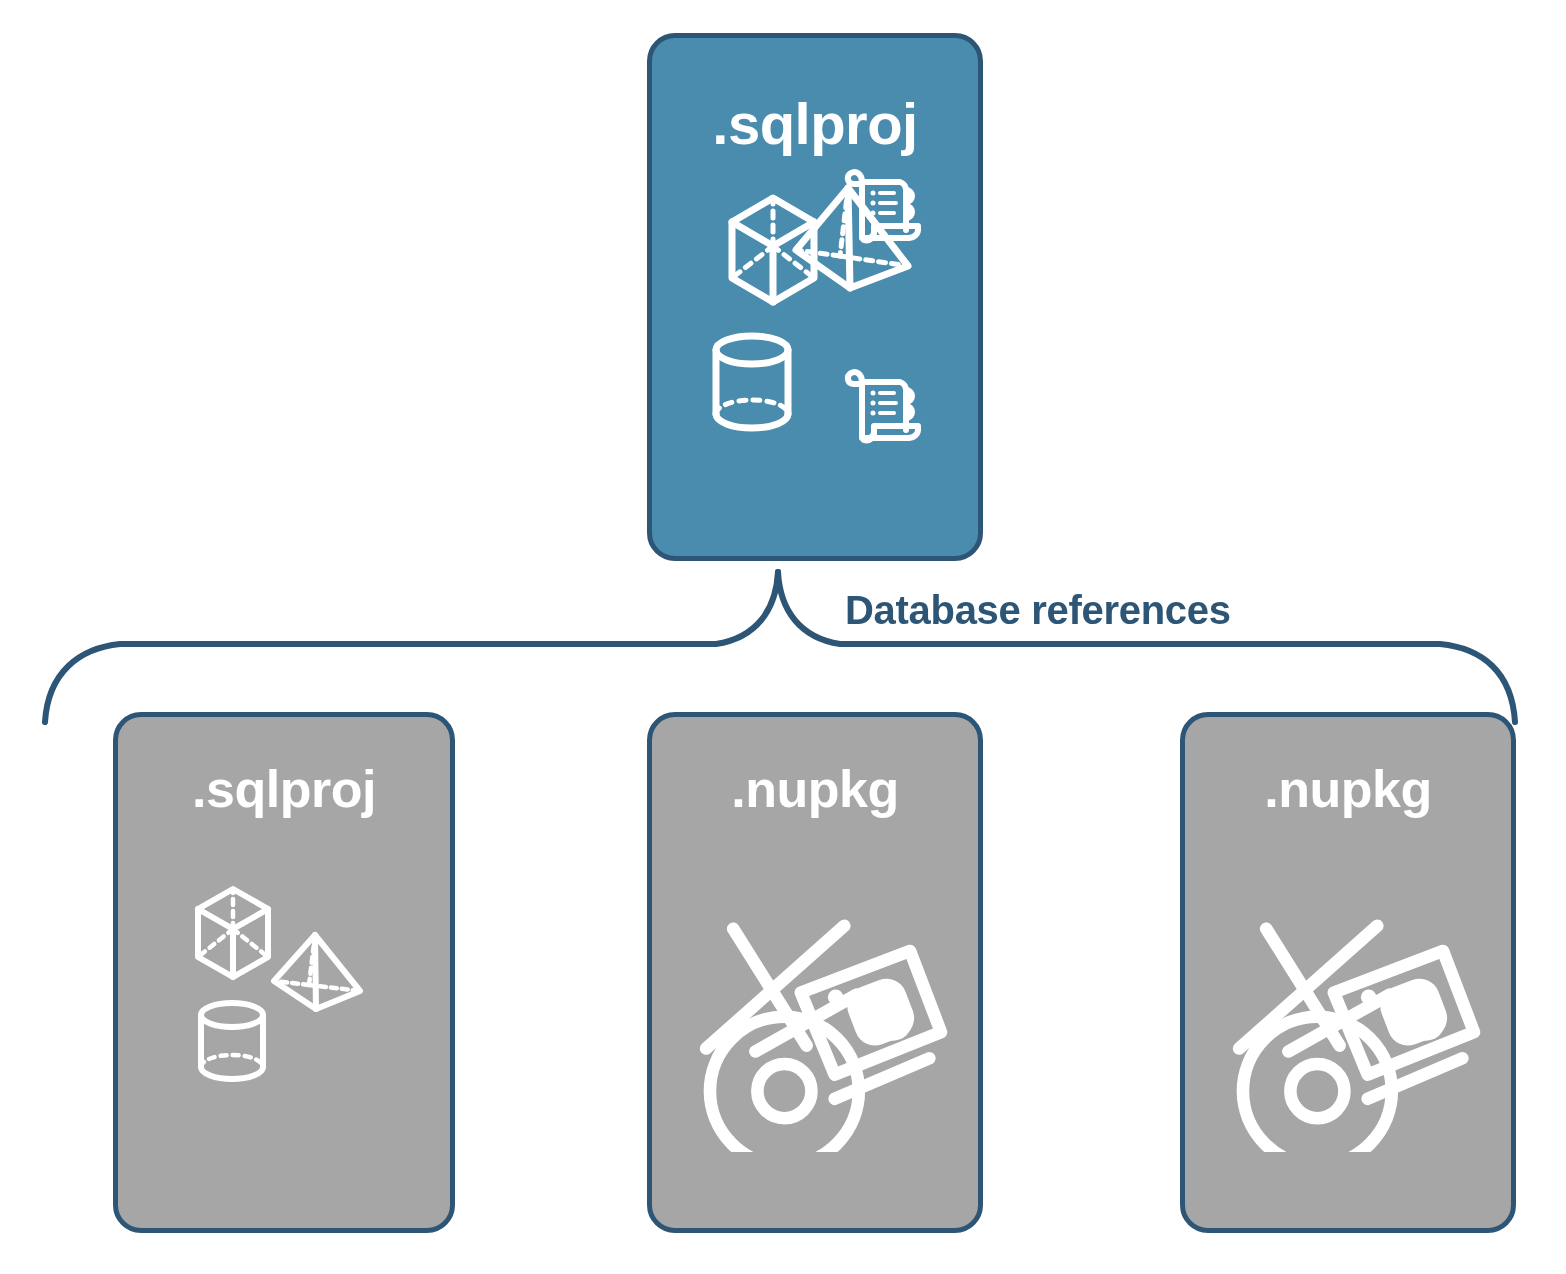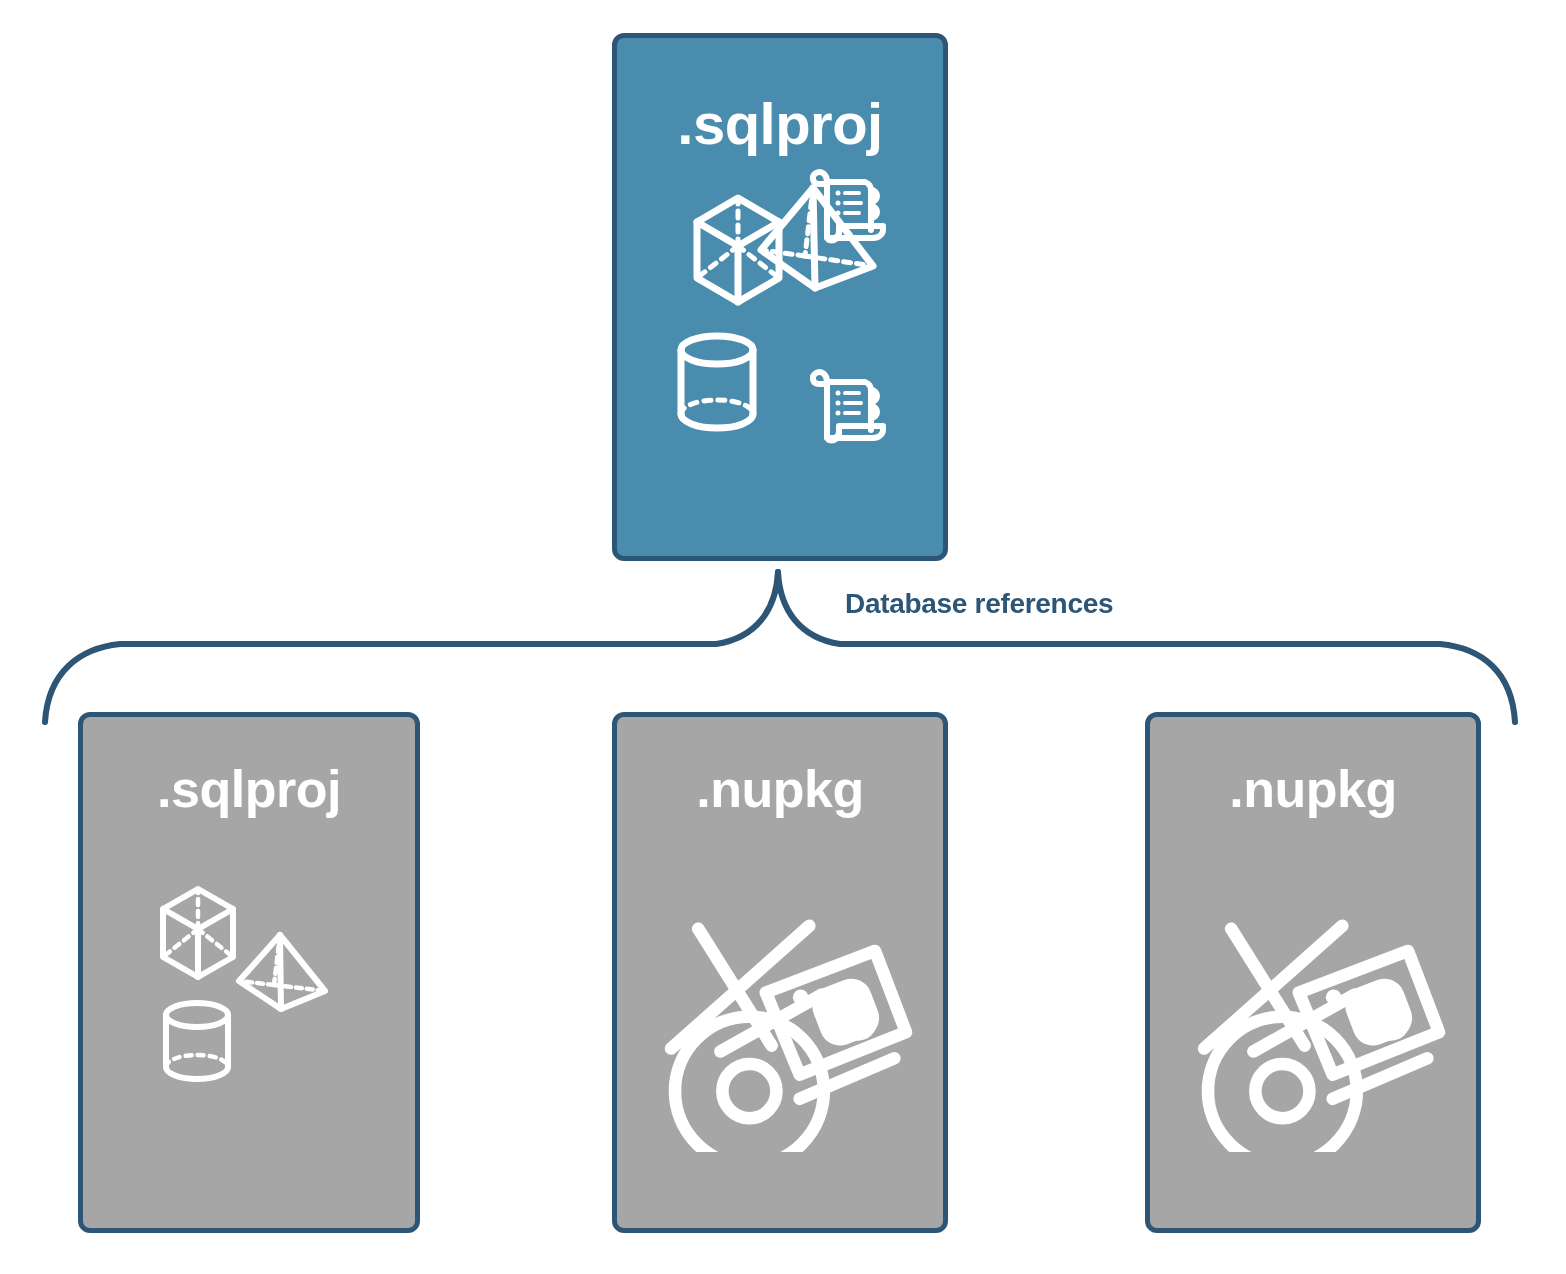--- a/index.html
+++ b/index.html
@@ -17,24 +17,25 @@
   #canvas {
     position: absolute;
     left: 0; top: 0;
     width: 1566px;
     height: 1274px;
   }
   .card {
     position: absolute;
     box-sizing: border-box;
     border: 5px solid #2d5575;
-    border-radius: 12px;
+    border-radius: 28px;
     display: flex;
     flex-direction: column;
     align-items: center;
+    margin-left: 35px;
   }
   .card-title {
     color: #ffffff;
     font-weight: bold;
     letter-spacing: -0.5px;
     user-select: none;
     white-space: nowrap;
   }
   #card-sqlproj-main {
     left: 612px;
@@ -79,21 +80,21 @@
     position: absolute;
     left: 0; top: 0;
     width: 1566px;
     height: 1274px;
     pointer-events: none;
   }
   #brace-label {
     position: absolute;
     left: 845px;
     top: 588px;
-    font-size: 28px;
+    font-size: 40px;
     font-weight: bold;
     color: #2d5575;
     white-space: nowrap;
     letter-spacing: -0.3px;
   }
 </style>
 </head>
 <body>
 
 <div id="canvas">

